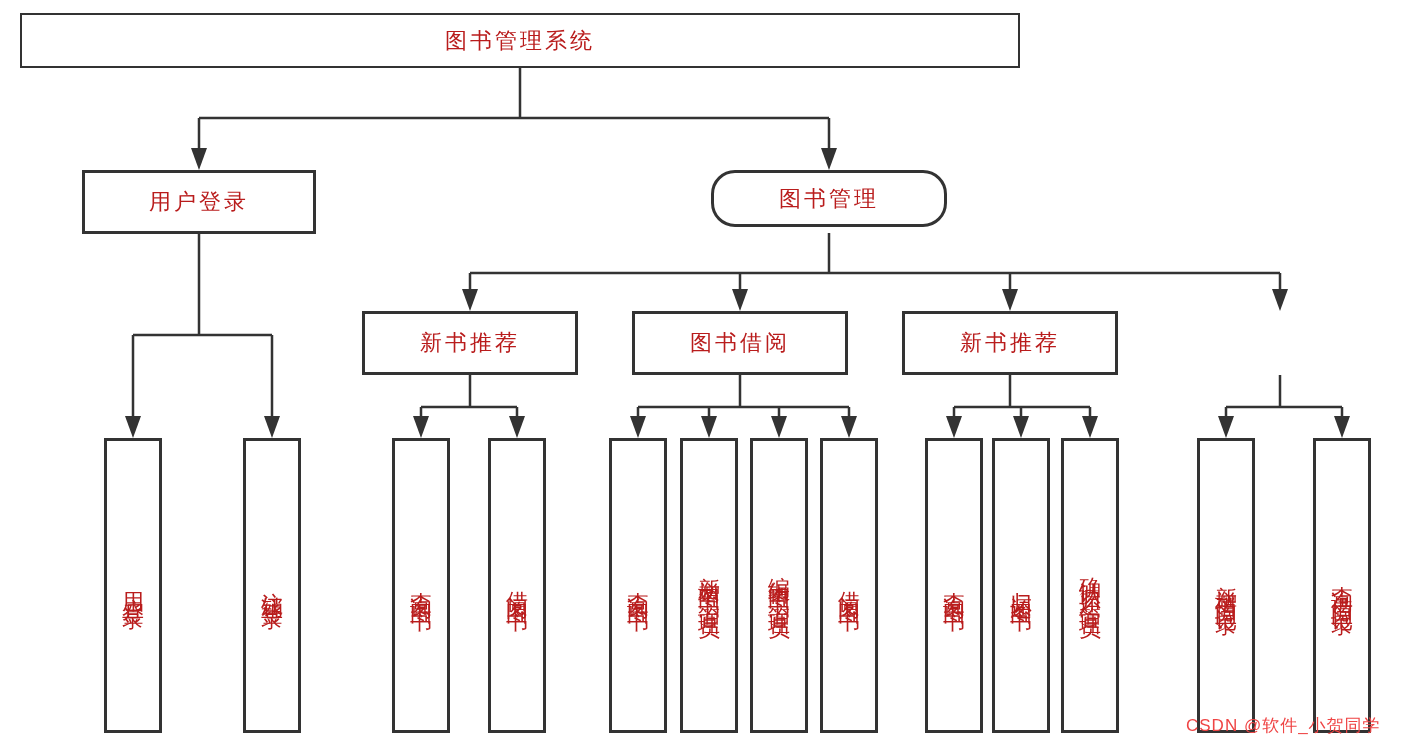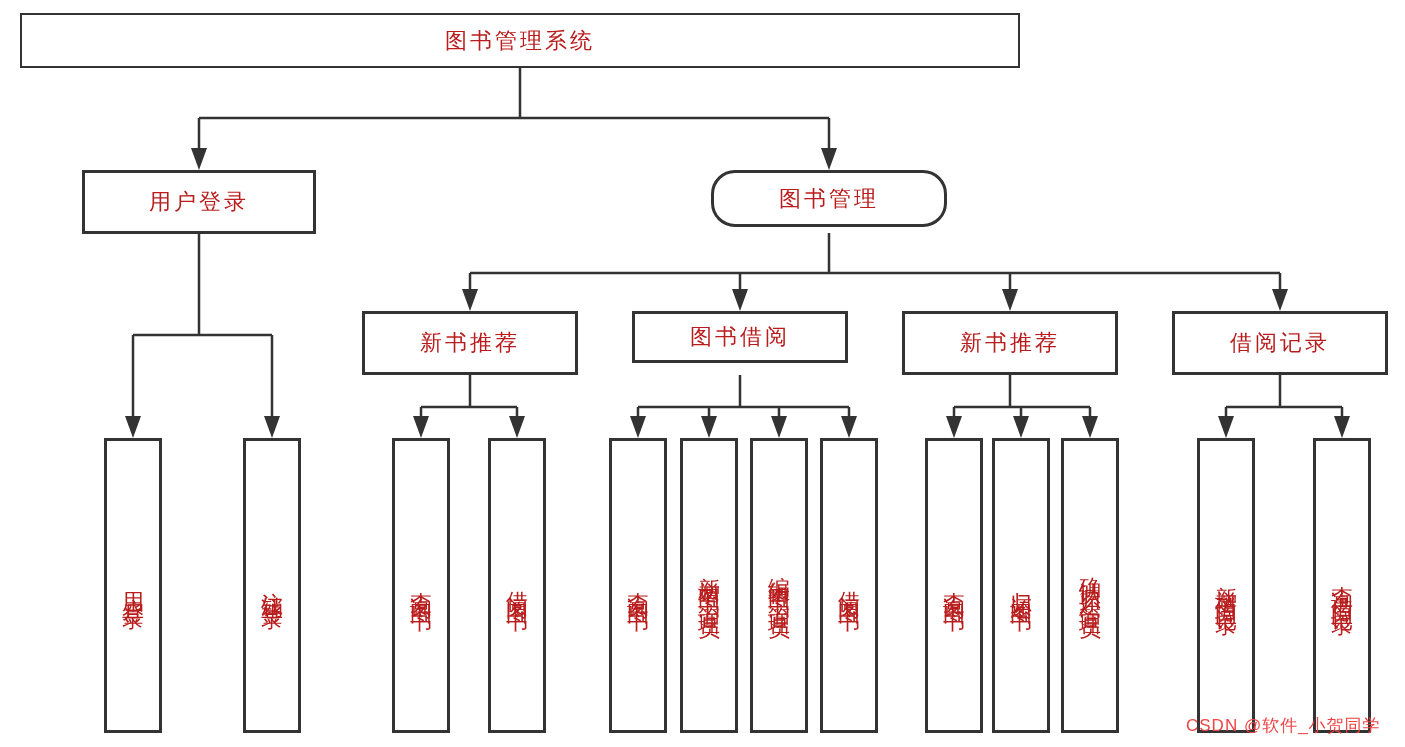--- a/index.html
+++ b/index.html
@@ -90,23 +90,22 @@
       <polygon points="1334,416 1350,416 1342,438"></polygon>
     </g>
   </svg>
 
   <div class="box" style="left:20px; top:13px; width:1000px; height:55px; border-width:2.5px;">图书管理系统</div>
 
   <div class="box" style="left:82px; top:170px; width:234px; height:64px;">用户登录</div>
   <div class="box" style="left:711px; top:170px; width:236px; height:57px;border-radius:24px;">图书管理</div>
 
   <div class="box" style="left:362px; top:311px; width:216px; height:64px;">新书推荐</div>
-  <div class="box" style="left:632px; top:311px; width:216px; height:52px;">图书借阅</div>
+  <div class="box" style="left:632px; top:311px; width:216px; height:64px;">图书借阅</div>
   <div class="box" style="left:902px; top:311px; width:216px; height:64px;">新书推荐</div>
-  <div class="box" style="left:1172px; top:311px; width:216px; height:64px;">借阅记录</div>
 
   <div class="box vbox" style="left:104px; top:438px; width:58px; height:295px;">用户登录</div>
   <div class="box vbox" style="left:243px; top:438px; width:58px; height:295px;">注销登录</div>
 
   <div class="box vbox" style="left:392px; top:438px; width:58px; height:295px;">查询图书</div>
   <div class="box vbox" style="left:488px; top:438px; width:58px; height:295px;">借阅图书</div>
 
   <div class="box vbox" style="left:609px; top:438px; width:58px; height:295px;">查询图书</div>
   <div class="box vbox" style="left:680px; top:438px; width:58px; height:295px;">新增图书（管理员）</div>
   <div class="box vbox" style="left:750px; top:438px; width:58px; height:295px;">编辑图书（管理员）</div>

